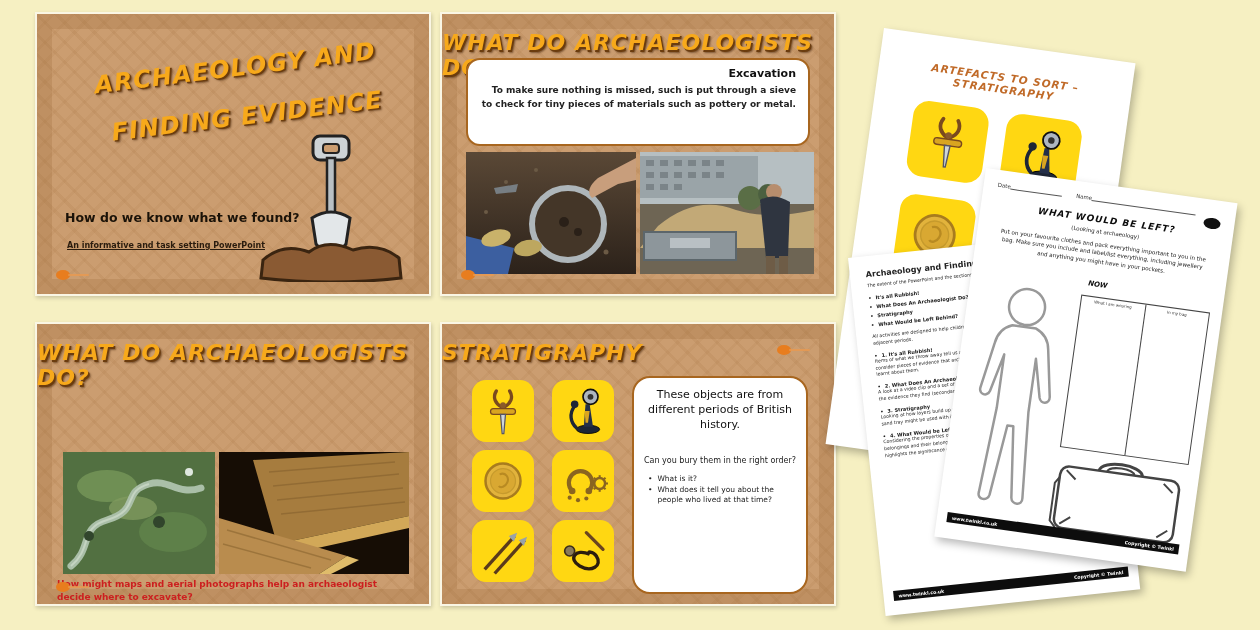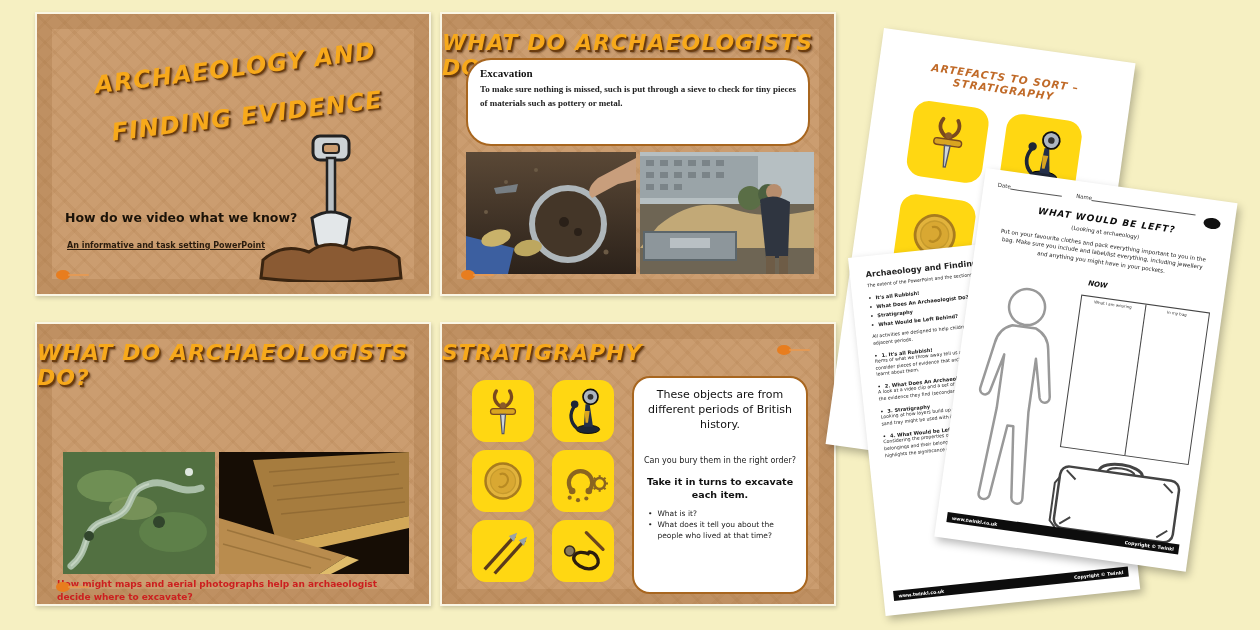--- a/index.html
+++ b/index.html
@@ -21,21 +21,21 @@
   .adv{font-weight:bold;font-style:italic;letter-spacing:1px;color:#f7a91b;
     text-shadow:1.5px 1.5px 0 #6b3c0e, 2.5px 2.5px 2px rgba(60,30,5,.55);}
   .slide-header{position:absolute;top:16px;left:0;width:100%;text-align:left;font-size:22px;}
   .title-line{position:absolute;width:360px;text-align:center;font-size:24px;transform:rotate(-7deg);}
   #t-line1{left:18px;top:40px;}
   #t-line2{left:30px;top:88px;}
   .subtitle{position:absolute;left:28px;top:196px;font-size:12.5px;font-weight:bold;color:#1a1208;}
   .tagline{position:absolute;left:30px;top:227px;font-size:8px;font-weight:bold;color:#2a1c0e;text-decoration:underline;}
 
   .white-box{position:absolute;left:24px;right:24px;background:#fff;border:2px solid #a8661f;
-    border-radius:25px;padding:7px 12px;box-sizing:border-box;text-align:left;font-family:Liberation Serif, serif;}
+    border-radius:14px;padding:7px 12px;box-sizing:border-box;text-align:right;}
   .box-title{font-size:11px;font-weight:bold;color:#111;}
   .box-text{font-size:9px;font-weight:bold;color:#222;line-height:1.5;margin-top:4px;}
 
   .photo{position:absolute;overflow:hidden;}
   .photo svg{display:block;}
 
   .q-red{position:absolute;left:20px;right:20px;top:254px;text-align:left;
     font-size:9px;font-weight:bold;color:#cc1f1f;line-height:1.4;}
 
   .tile{position:absolute;width:62px;height:62px;background:#ffd712;border-radius:14px;
@@ -88,21 +88,21 @@
   .wb-col:last-child{border-right:none;}
 </style>
 </head>
 <body>
 
 <div id="stage">
 
   <div class="slide" id="slide1">
     <div class="title-line adv" id="t-line1">ARCHAEOLOGY AND</div>
     <div class="title-line adv" id="t-line2">FINDING EVIDENCE</div>
-    <div class="subtitle">How do we video what we know?</div>
+    <div class="subtitle">How do we know what we found?</div>
     <div class="tagline">An informative and task setting PowerPoint</div>
     <svg style="position:absolute;right:18px;top:118px" width="160" height="150" viewBox="0 0 160 150">
       <rect x="62" y="4" width="36" height="24" rx="7" fill="#cdd3d6" stroke="#222" stroke-width="3"></rect>
       <rect x="72" y="12" width="16" height="9" rx="3" fill="#cb9d70" stroke="#222" stroke-width="2"></rect>
       <rect x="76" y="26" width="8" height="58" fill="#b9c0c4" stroke="#222" stroke-width="2.5"></rect>
       <path d="M61 86 Q80 74 99 86 L95 112 Q80 132 65 112 Z" fill="#e3e7e9" stroke="#222" stroke-width="3"></path>
       <path d="M12 128 Q32 110 58 120 Q76 106 102 118 Q128 110 148 126 L150 146 Q80 154 10 146 Z" fill="#8a5a33" stroke="#3a2410" stroke-width="3"></path>
     </svg>
     <svg class="twinkl" style="left:18px;bottom:12px" viewBox="0 0 36 13">
       <ellipse cx="8" cy="6" rx="7" ry="5" fill="#e87d1e"></ellipse>
@@ -286,21 +286,20 @@
       <svg width="50" height="50" viewBox="0 0 60 60">
         <line x1="34" y1="8" x2="54" y2="28" stroke="#6a4420" stroke-width="4" stroke-linecap="round"></line>
         <path d="M38 34 C20 26 12 40 26 48 C40 56 54 48 46 36 C42 30 34 30 38 34" fill="none" stroke="#2c1c0e" stroke-width="4"></path>
         <circle cx="14" cy="30" r="6" fill="#8a7a5a" stroke="#3a2c1a" stroke-width="2"></circle>
       </svg>
     </div>
 
     <div class="strat-box">
       <div class="strat-intro">These objects are from different periods of British history.</div>
       <div class="strat-q">Can you bury them in the right order?</div>
-      <div class="strat-instr">Take it in turns to excavate each item.</div>
       <div class="strat-bullets">
         <div>
             <span class="dot">•</span>
           <span>What is it?</span>
           </div>
         <div>
             <span class="dot">•</span>
           <span>What does it tell you about the people who lived at that time?</span>
           </div>
       </div>

